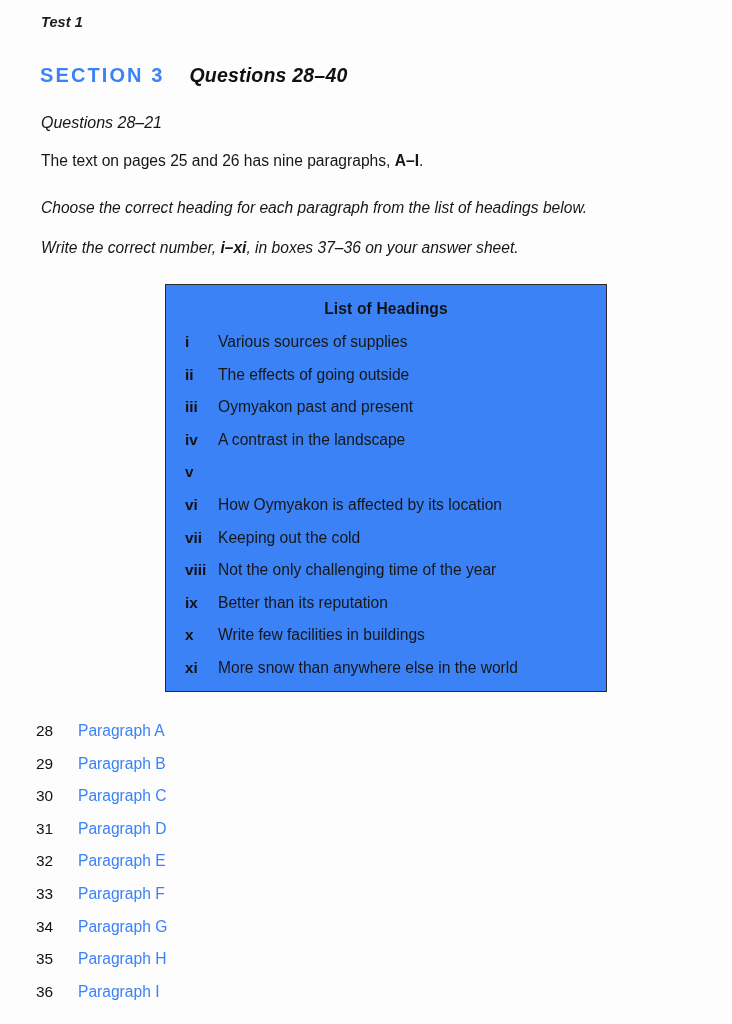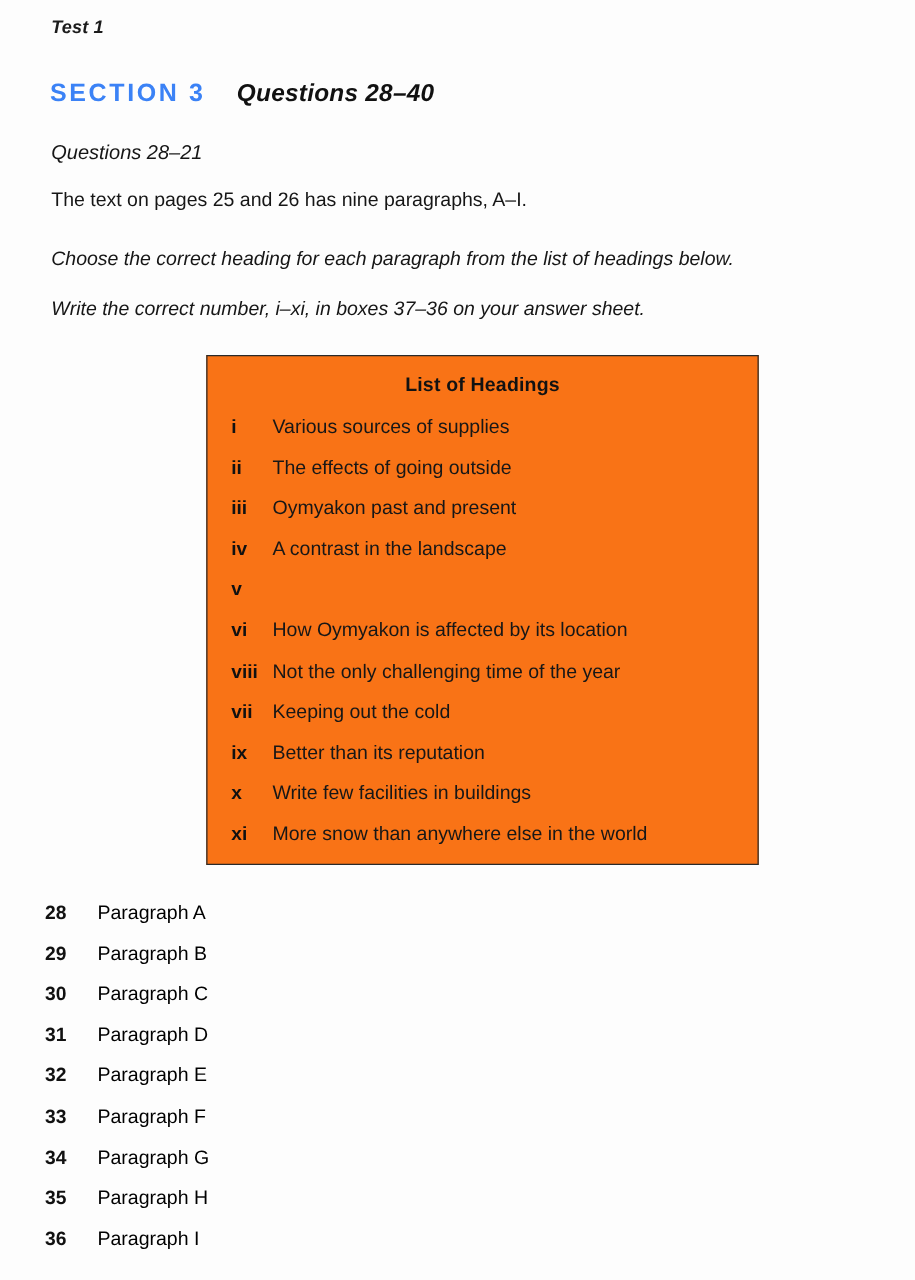--- a/index.html
+++ b/index.html
@@ -63,37 +63,37 @@
   
   .instr {
     position: absolute;
     left: 41px;
     font-size: 15.6px;
     line-height: 1.2;
     color: #161616;
     white-space: nowrap;
   }
   .instr-italic { font-style: italic; font-weight: 500; }
-  .instr b { font-weight: normal; }
+  .instr b { font-weight: bold; }
 
   #instr-questions-range { top: 113px; font-size: 16px; }
   #instr-paragraph-count  { top: 152px; }
   #instr-choose-heading   { top: 199px; }
   #instr-write-number     { top: 239px; }
 
   
   .headings-box {
     position: absolute;
     left: 165px;
     top: 284px;
     width: 442px;
     height: 408px;
     border: 1.4px solid #2a2a2a;
     box-sizing: border-box;
-    background: #f97316;
+    background: #3b82f6;
   }
   .headings-title {
     text-align: center;
     font-size: 15.6px;
     font-weight: bold;
     margin-top: 15px;
     letter-spacing: 0.15px;
     color: #121212;
   }
   .headings-list {
@@ -128,26 +128,26 @@
   }
   .answer-row {
     display: flex;
     align-items: baseline;
     height: 32.6px;
   }
   .answer-num {
     width: 42px;
     flex: 0 0 42px;
     font-size: 15.4px;
-    font-weight: bold;
+    font-weight: normal;
     color: #111;
   }
   .answer-label {
     font-size: 15.6px;
-    color: #000000;
+    color: #3b82f6;
     white-space: nowrap;
   }
 </style>
 </head>
 <body>
 
 <div class="page">
 
   <div class="running-head">Test 1</div>
 
@@ -188,28 +188,28 @@
           <span class="heading-text">A contrast in the landscape</span>
         </li>
         <li class="heading-row">
           <span class="heading-num">v</span>
         </li>
         <li class="heading-row">
           <span class="heading-num">vi</span>
           <span class="heading-text">How Oymyakon is affected by its location</span>
         </li>
         <li class="heading-row">
+          <span class="heading-num">vii</span>
+          <span class="heading-text">Keeping out the cold</span>
+        </li>
+        <li class="heading-row">
           <span class="heading-num">viii</span>
           <span class="heading-text">Not the only challenging time of the year</span>
         </li>
         <li class="heading-row">
-          <span class="heading-num">vii</span>
-          <span class="heading-text">Keeping out the cold</span>
-        </li>
-        <li class="heading-row">
           <span class="heading-num">ix</span>
           <span class="heading-text">Better than its reputation</span>
         </li>
         <li class="heading-row">
           <span class="heading-num">x</span>
           <span class="heading-text">Write few facilities in buildings</span>
         </li>
         <li class="heading-row">
           <span class="heading-num">xi</span>
           <span class="heading-text">More snow than anywhere else in the world</span>

